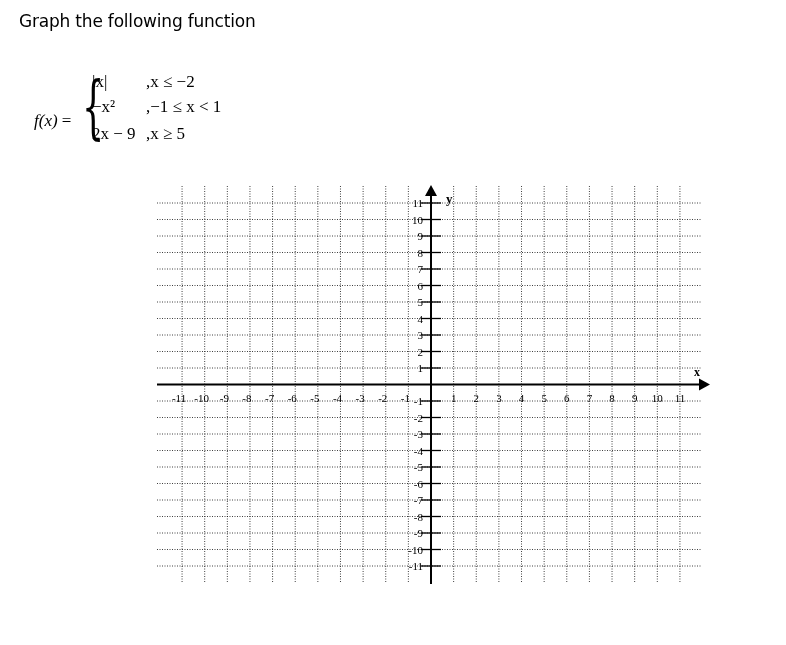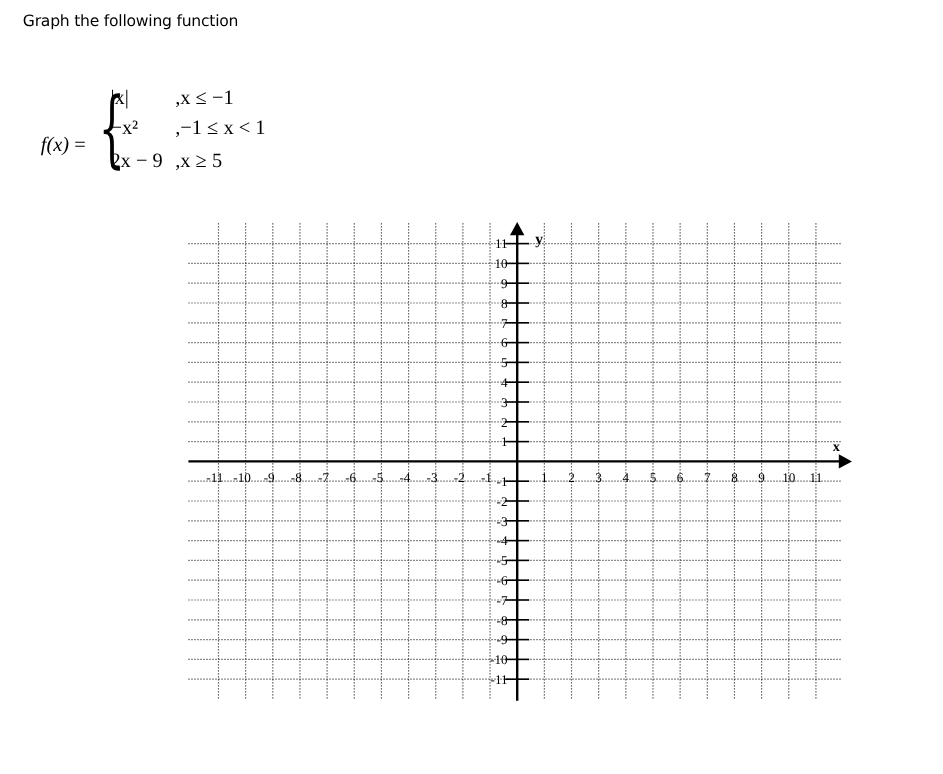--- a/index.html
+++ b/index.html
@@ -1,38 +1,38 @@
 <!DOCTYPE html>
 <html><head>
 <meta charset="utf-8">
 <style>
   html,body{margin:0;padding:0;background:#fff;}
   body{width:786px;height:645px;position:relative;overflow:hidden;font-family:"Liberation Sans",sans-serif;}
-  .title{position:absolute;left:19px;top:11px;font-size:13px;color:#000;font-family:"DejaVu Sans",sans-serif;letter-spacing:-0.2px;}
+  .title{position:absolute;left:19px;top:11px;font-size:17px;color:#000;font-family:"DejaVu Sans",sans-serif;letter-spacing:-0.2px;}
   .formula{position:absolute;left:34px;top:70px;width:200px;height:80px;font-family:"Liberation Serif",serif;font-size:17px;color:#000;}
   .fx{position:absolute;left:0;top:41px;font-style:italic;}
   .fx .eq{font-style:normal;}
   .brace{position:absolute;left:48px;top:2px;font-size:70px;line-height:70px;font-family:"DejaVu Serif",serif;transform:scaleX(0.5);transform-origin:left top;font-weight:200;}
   .case{position:absolute;white-space:pre;}
   .c-expr{left:58px;}
   .c-cond{left:112px;}
   .r0{top:2px;}.r1{top:27px;text-align:center;}.r2{top:54px;}
   .graph{position:absolute;left:0;top:0;width:786px;height:645px;}
   svg text{font-family:"Liberation Serif",serif;}
 </style>
 </head>
 <body>
 
 <div class="title">Graph the following function</div>
 
 <div class="formula">
   <div class="fx"><span>f(x)</span><span class="eq"> = </span></div>
   <div class="brace">{</div>
   <div class="case c-expr r0">|x|</div>
-  <div class="case c-cond r0">,x ≤ −1</div>
+  <div class="case c-cond r0">,x ≤ −2</div>
   <div class="case c-expr r1">−x²</div>
   <div class="case c-cond r1">,−1 ≤ x &lt; 1</div>
   <div class="case c-expr r2">2x − 9</div>
   <div class="case c-cond r2">,x ≥ 5</div>
 </div>
 
 <svg class="graph" id="graph" width="786" height="645" viewBox="0 0 786 645">
   <g id="grid">
       <line x1="182.07000000000002" y1="186" x2="182.07000000000002" y2="582" stroke="#000000" stroke-width="1" stroke-dasharray="1,1.5" opacity="0.75"></line>
       <line x1="204.70000000000002" y1="186" x2="204.70000000000002" y2="582" stroke="#000000" stroke-width="1" stroke-dasharray="1,1.5" opacity="0.75"></line>

